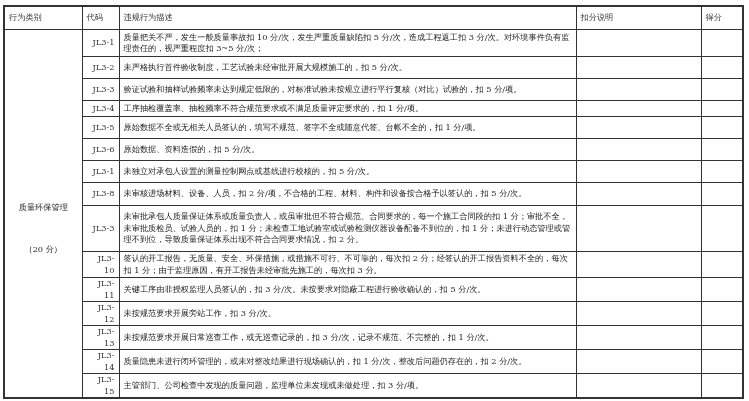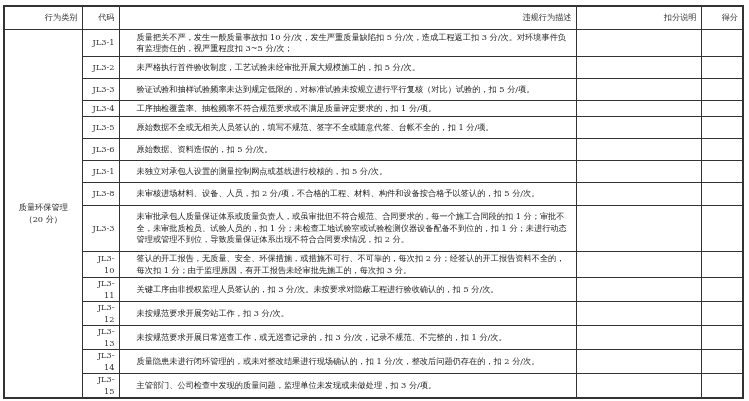--- a/index.html
+++ b/index.html
@@ -2,25 +2,25 @@
 <html><head>
 <meta charset="utf-8">
 <style>
   html, body { margin:0; padding:0; background:#ffffff; }
   body { width:749px; height:401px; position:relative; overflow:hidden;
          font-family:"DejaVu Serif","Liberation Serif",serif; color:#222; }
   table { position:absolute; left:3px; top:5px; border-collapse:collapse;
           border:2px solid #333; table-layout:fixed; }
   td, th { border:1.5px solid #333; font-size:8.2px; font-weight:normal;
            line-height:11.5px; padding:0 4px; vertical-align:middle; }
-  th { height:22px; text-align:right; color:#333; }
+  th { height:22px; text-align:left; color:#333; }
   td.cat { text-align:center; }
   td.code { text-align:right; padding-left:6px; color:#333; }
-  td.desc { text-align:left; padding-left:17px; }
-  .cat-line { display:block; }
+  td.desc { text-align:left; padding-left:4px; }
+  .cat-line { display:block;margin-top:30px; }
 </style>
 </head>
 <body>
 
 <table>
   <colgroup>
     <col style="width:78px">
     <col style="width:37px">
     <col style="width:457px">
     <col style="width:125px">

